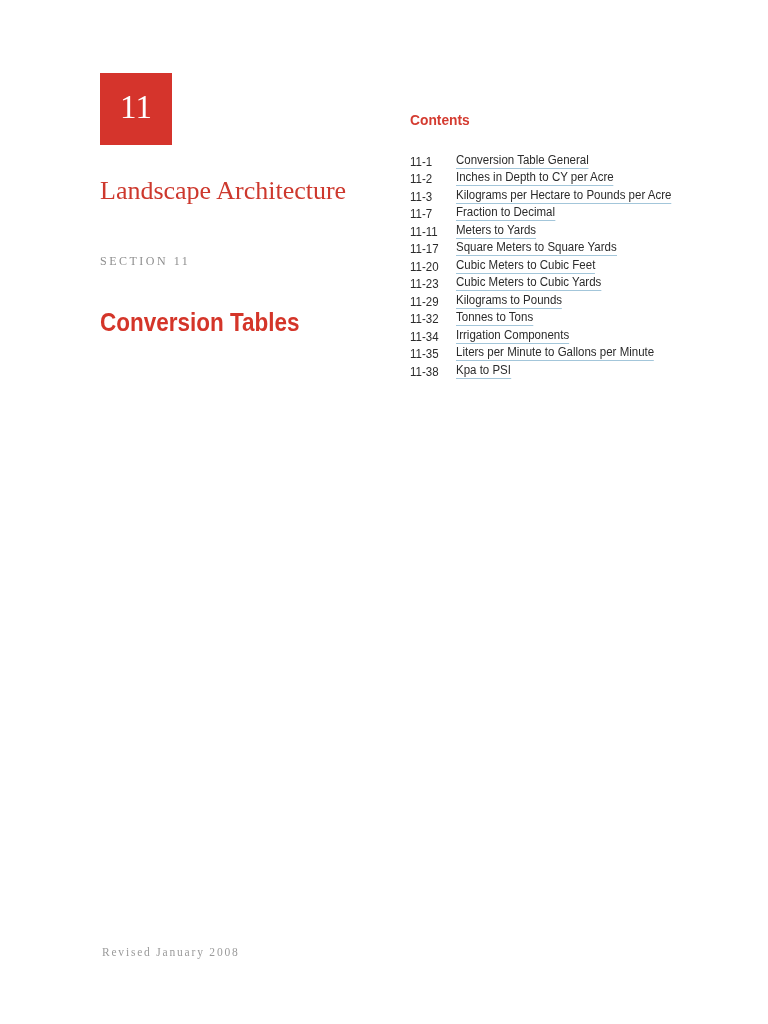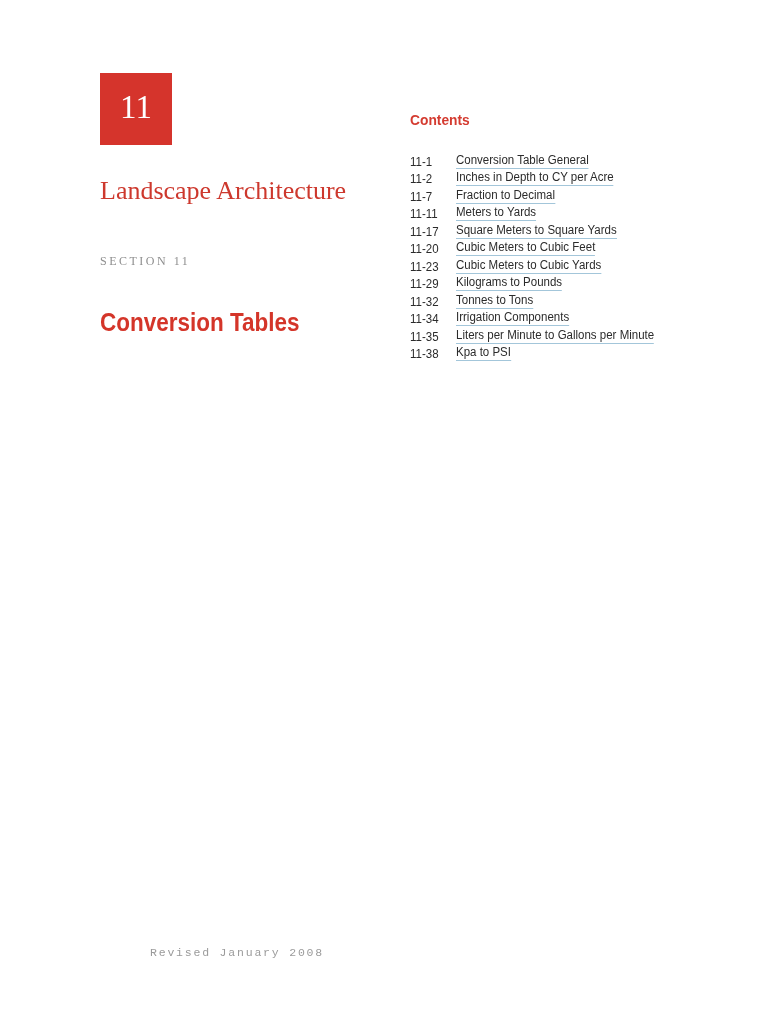--- a/index.html
+++ b/index.html
@@ -107,25 +107,24 @@
     color: #2b2b2b;
     text-decoration: none;
     cursor: pointer;
   }
 
   
   .revision-note {
     position: absolute;
     left: 102px;
     top: 946px;
-    font-family: Liberation Mono, monospace;
+    font-family: Liberation Serif, serif;
     font-size: 11.5px;
     letter-spacing: 1.8px;
     color: #9b9b9b;
-    margin-left: 48px;
   }
 </style>
 </head>
 <body>
 
 <div class="page">
 
   <div class="section-box">
     <span class="num">11</span>
   </div>
@@ -144,20 +143,24 @@
     <div class="toc-row">
       <span class="toc-num">11-1</span>
       <a class="toc-link">Conversion Table General</a>
     </div>
 
     <div class="toc-row">
       <span class="toc-num">11-2</span>
       <a class="toc-link">Inches in Depth to CY per Acre</a>
     </div>
 
+    <div class="toc-row">
+      <span class="toc-num">11-3</span>
+      <a class="toc-link">Kilograms per Hectare to Pounds per Acre</a>
+    </div>
 
     <div class="toc-row">
       <span class="toc-num">11-7</span>
       <a class="toc-link">Fraction to Decimal</a>
     </div>
 
 
     <div class="toc-row">
       <span class="toc-num">11-11</span>
       <a class="toc-link">Meters to Yards</a>

